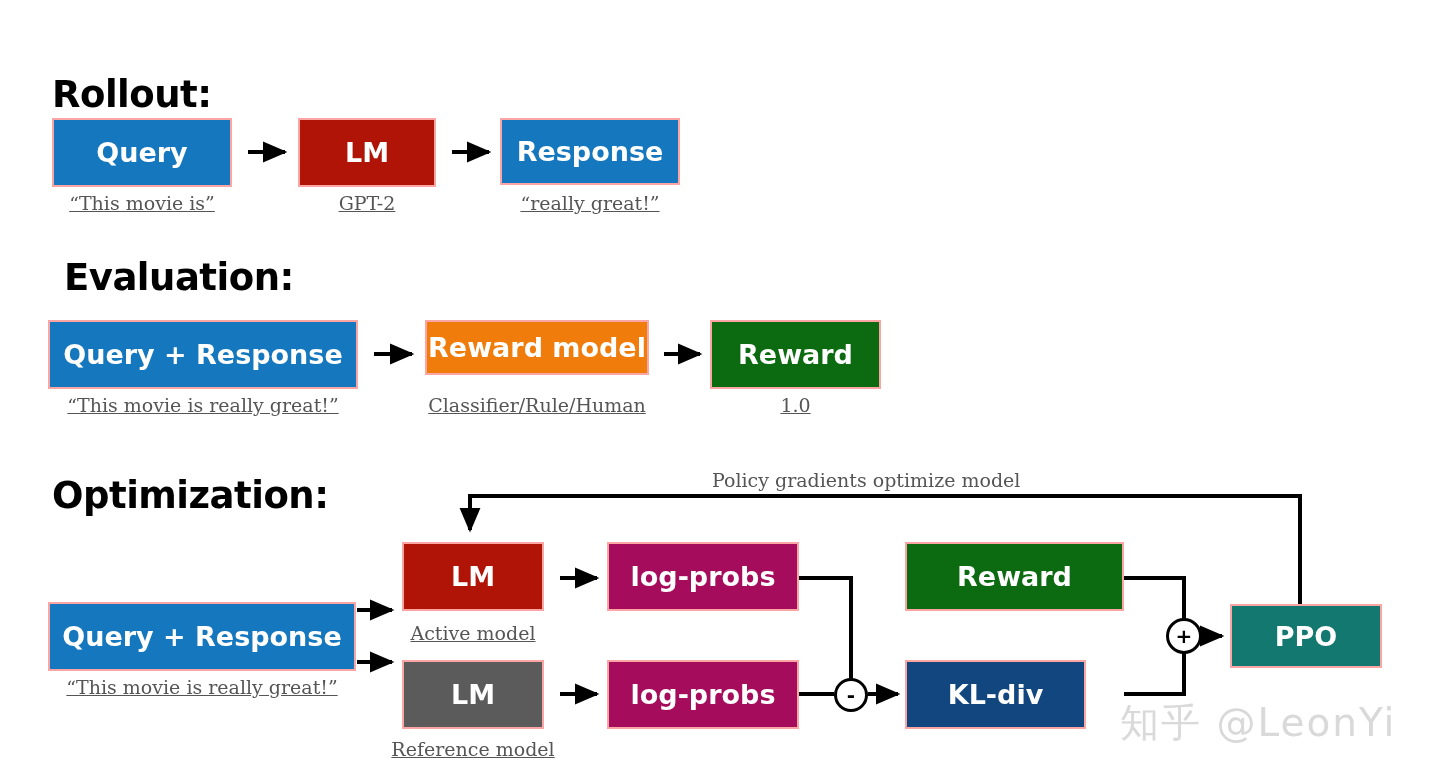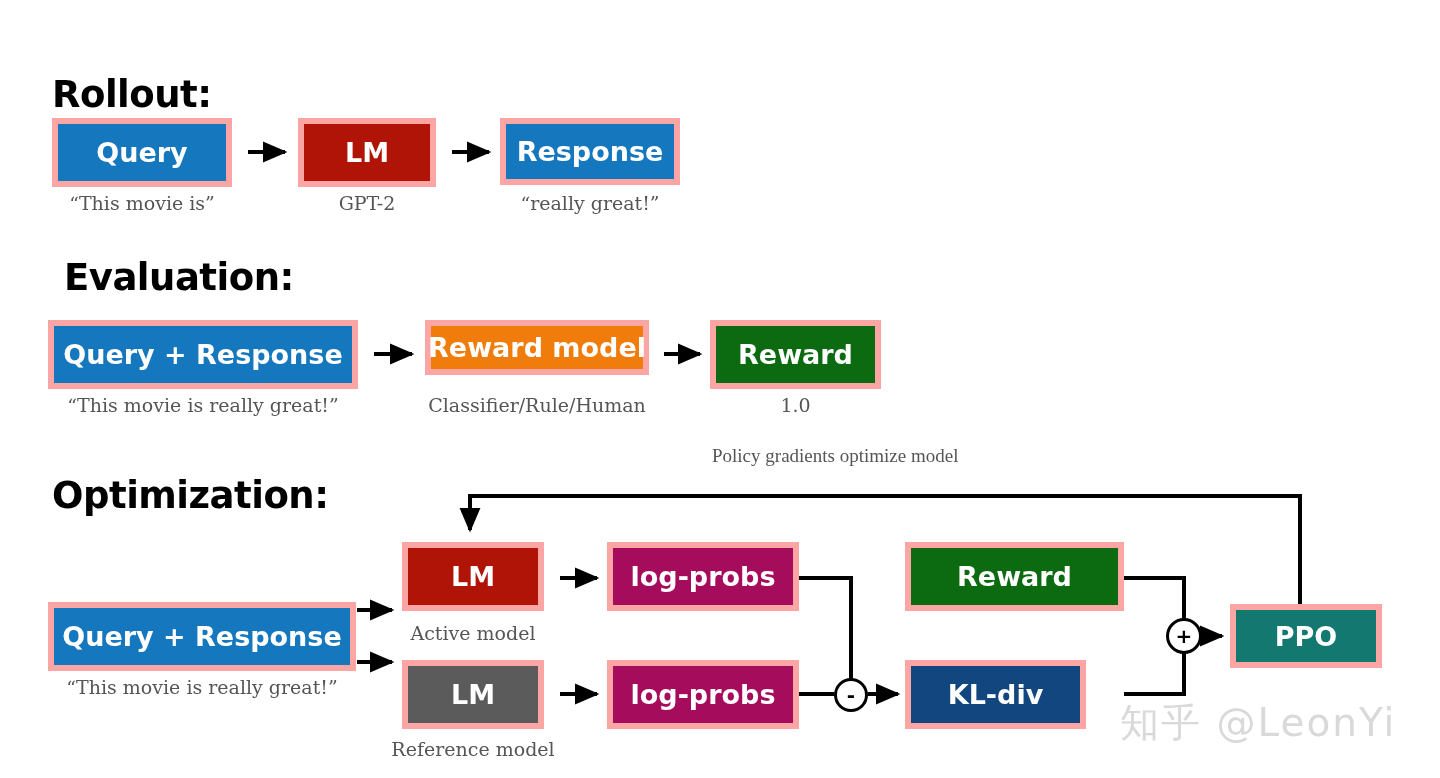--- a/index.html
+++ b/index.html
@@ -22,38 +22,39 @@
     font-family: "DejaVu Sans", "Liberation Sans", sans-serif;
     font-weight: bold;
     font-size: 37px;
     color: #000000;
     letter-spacing: -0.5px;
     white-space: nowrap;
   }
   .box {
     position: absolute;
     box-sizing: border-box;
-    border: 6px solid #fca5a5;
+    border: 2px solid #fca5a5;
     display: flex;
     align-items: center;
     justify-content: center;
     color: #ffffff;
     font-weight: bold;
     font-size: 27px;
     font-family: "DejaVu Sans", "Liberation Sans", sans-serif;
     white-space: nowrap;
     letter-spacing: 0px;
   }
   .caption {
     position: absolute;
     font-family: "DejaVu Serif", "Liberation Serif", serif;
     font-size: 19px;
     color: #555555;
     white-space: nowrap;
     text-align: center;
+    text-decoration: underline;
   }
   .loop-label {
     position: absolute;
     font-family: "DejaVu Serif", "Liberation Serif", serif;
     font-size: 19px;
     color: #555555;
     white-space: nowrap;
   }
   .op-circle {
     position: absolute;
@@ -156,21 +157,21 @@
   </div>
   <div class="caption" style="left:409px; top:394px; width:256px;">Classifier/Rule/Human</div>
 
   <div class="box" style="left:710px; top:320px; width:171px; height:69px; background:#0C6B11;">
     <span>Reward</span>
   </div>
   <div class="caption" style="left:710px; top:394px; width:171px;">1.0</div>
 
   <div class="section-title" style="left:52px; top:474px;">Optimization:</div>
 
-  <div class="loop-label" style="left:712px; top:445px;font-family:Liberation Serif, serif;">Policy gradients optimize model</div>
+  <div class="loop-label" style="left:712px; top:469px;">Policy gradients optimize model</div>
 
   <div class="box" style="left:48px; top:602px; width:308px; height:69px; background:#1577BE;">
     <span>Query + Response</span>
   </div>
   <div class="caption" style="left:44px; top:676px; width:316px;">“This movie is really great!”</div>
 
   <div class="box" style="left:402px; top:542px; width:142px; height:69px; background:#AF1407;">
     <span>LM</span>
   </div>
   <div class="caption" style="left:392px; top:622px; width:162px;">Active model</div>

